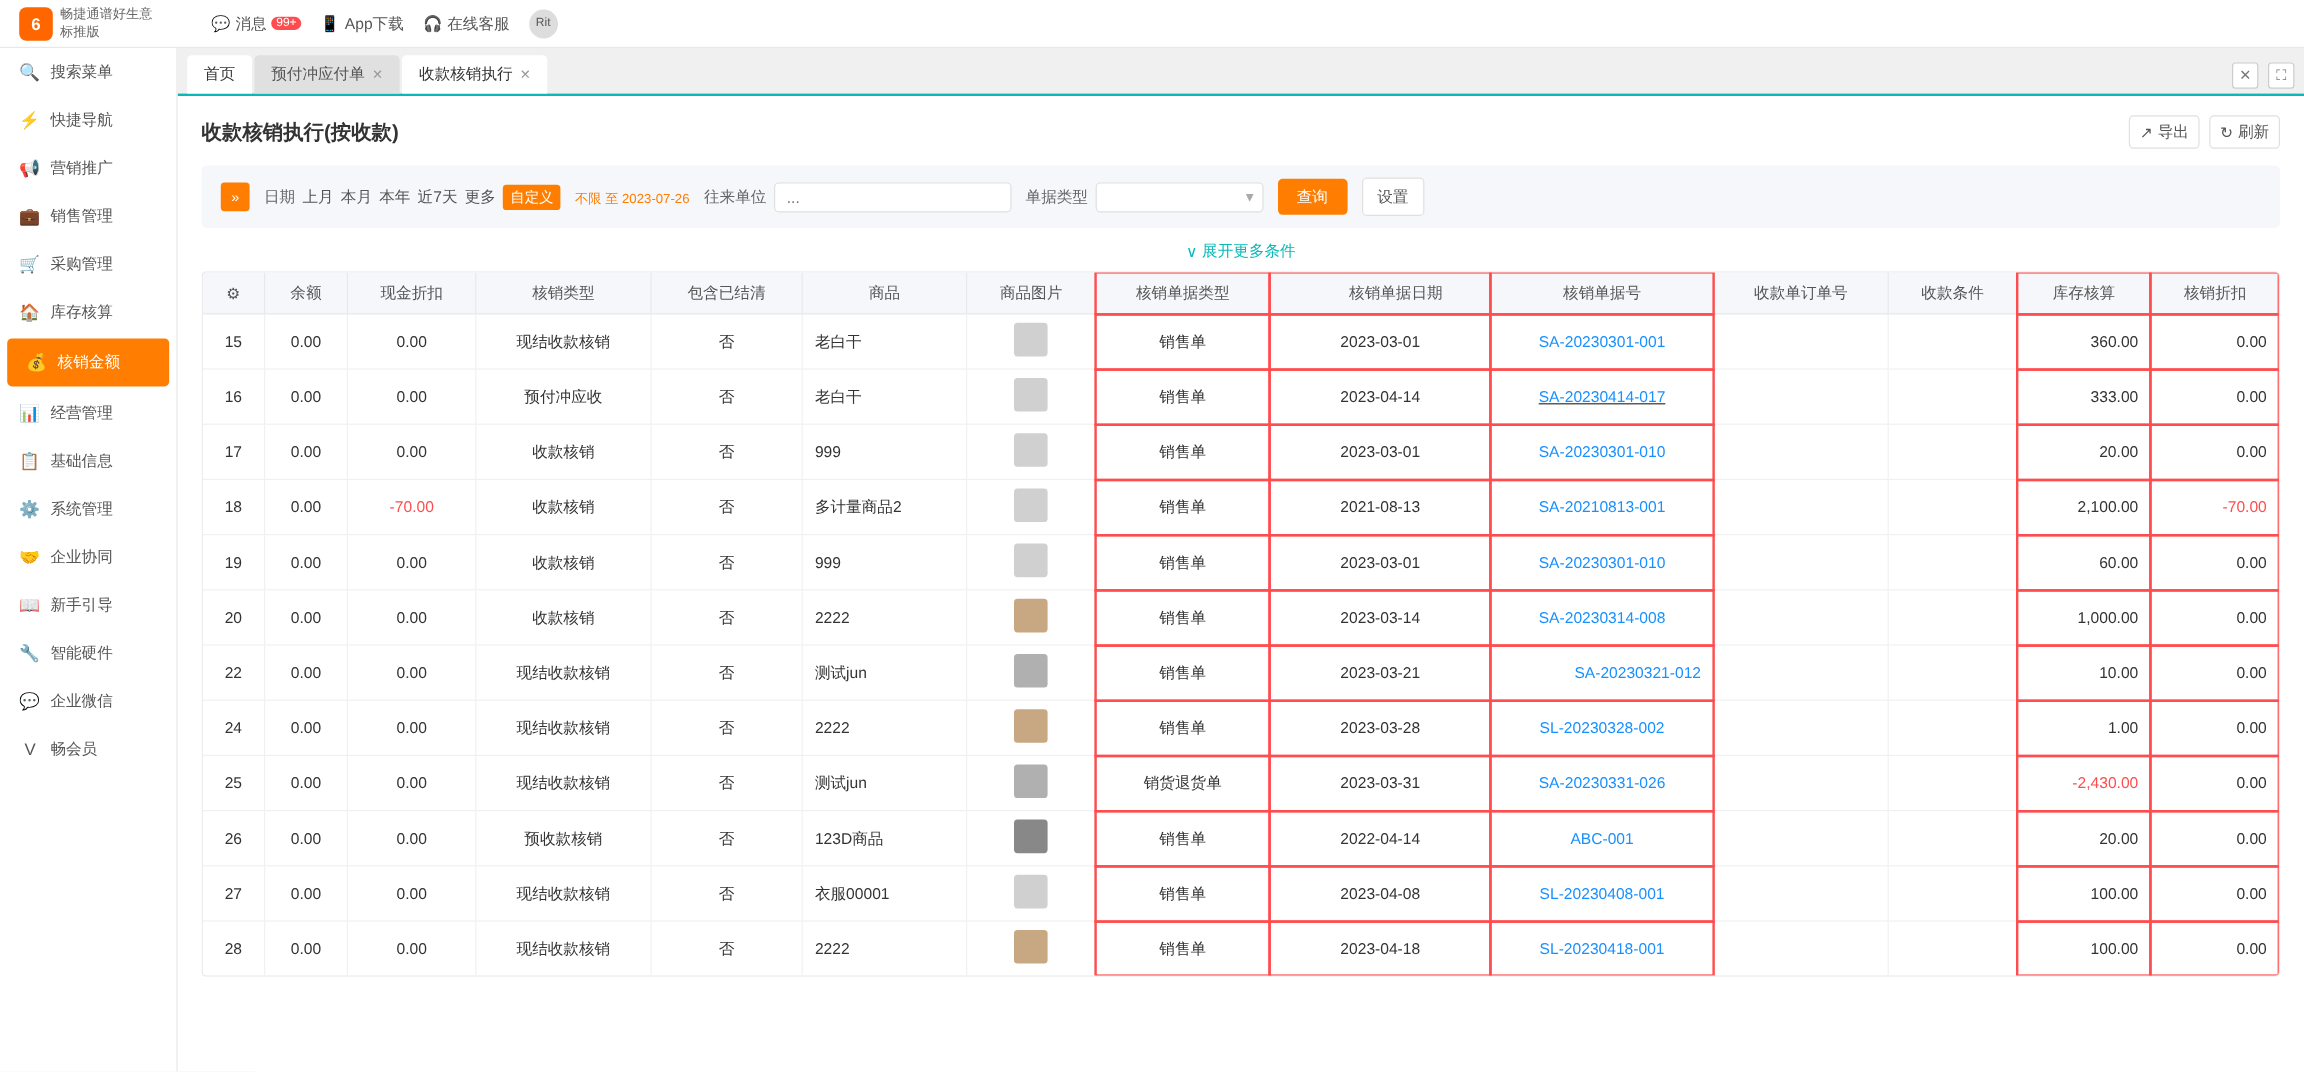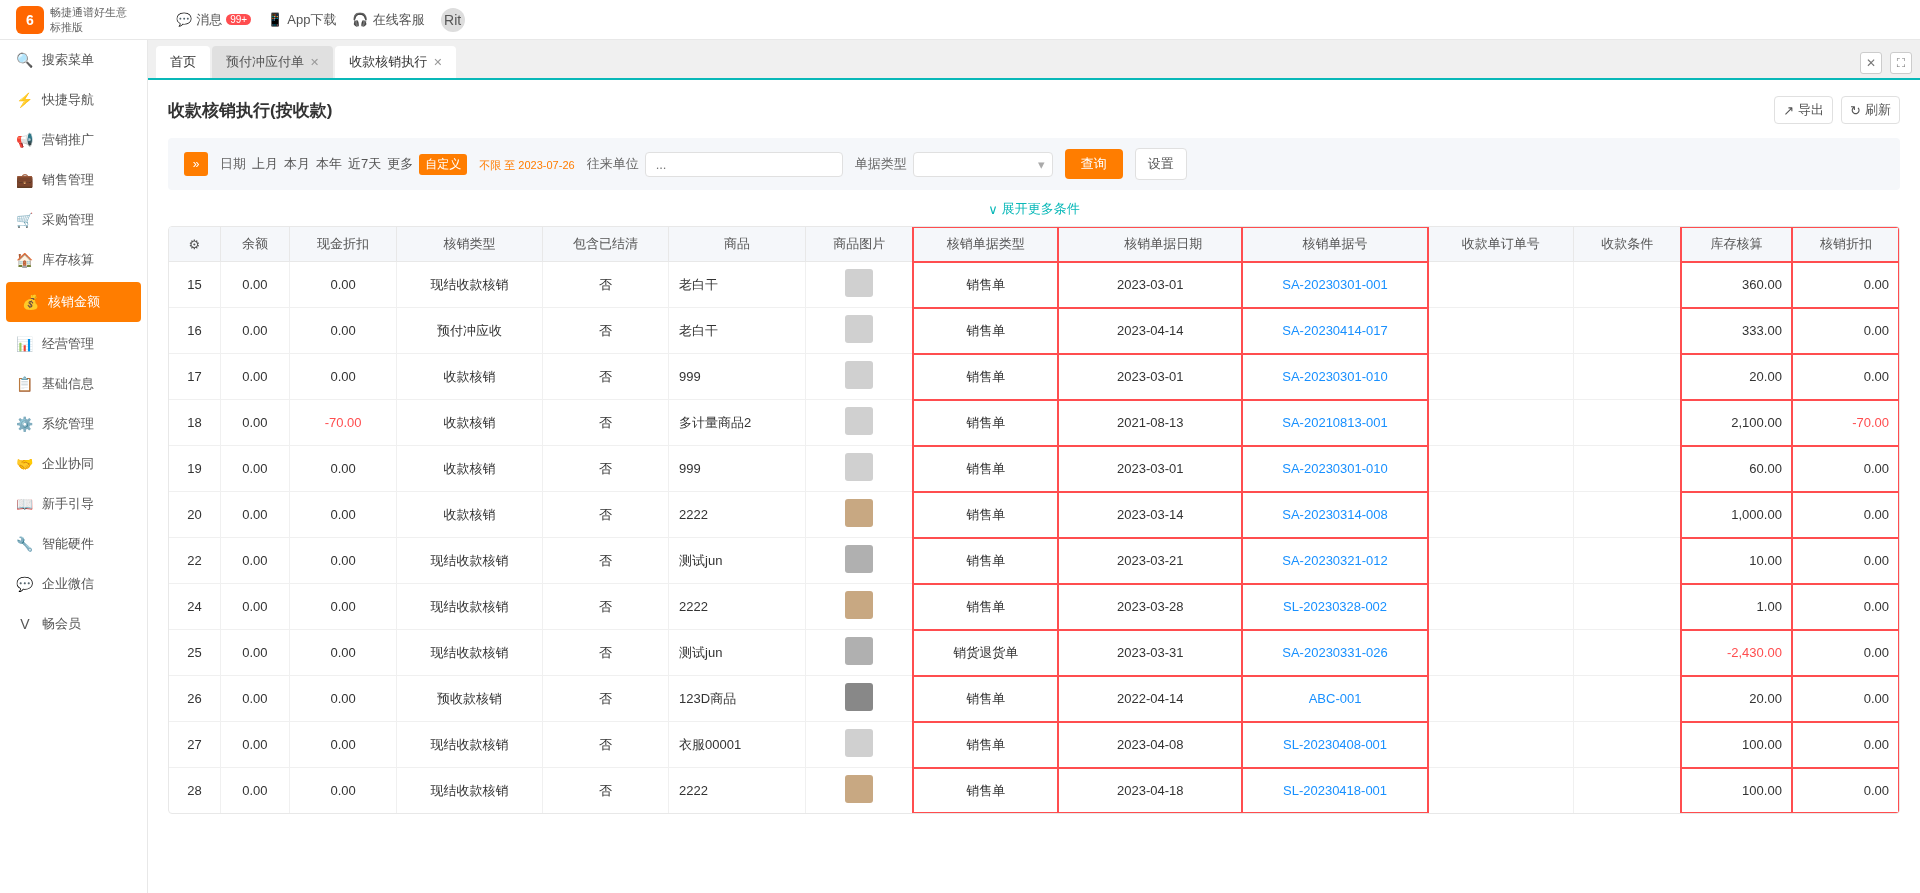--- a/index.html
+++ b/index.html
@@ -11,21 +11,21 @@
     .top-bar-logo .logo-icon { width: 28px; height: 28px; background: #f60; border-radius: 6px; display: flex; align-items: center; justify-content: center; color: #fff; font-size: 14px; font-weight: bold; }
     .top-bar-logo .logo-text { font-size: 11px; color: #666; line-height: 1.3; }
     .top-bar-center { flex: 1; display: flex; align-items: center; gap: 8px; }
     .top-bar-input-wrap { border: 1px solid #e0e0e0; border-radius: 4px; padding: 2px 8px; background: #fafafa; min-width: 160px; color: #aaa; font-size: 12px; }
     .top-bar-chevron { color: #999; font-size: 10px; }
     .top-bar-gear { width: 26px; height: 26px; border-radius: 50%; background: #f5f5f5; border: 1px solid #e0e0e0; display: flex; align-items: center; justify-content: center; cursor: pointer; color: #888; font-size: 13px; }
     .top-bar-btn { background: #ff7d00; color: #fff; border: none; border-radius: 4px; padding: 5px 14px; font-size: 13px; cursor: pointer; }
     .top-bar-right { display: flex; align-items: center; gap: 16px; color: #555; font-size: 13px; }
     .top-bar-right-item { display: flex; align-items: center; gap: 4px; cursor: pointer; }
     .badge { background: #ff4d4f; color: #fff; border-radius: 10px; font-size: 10px; padding: 0 4px; min-width: 16px; text-align: center; }
-    .top-bar-user { background: #ddd; border-radius: 50%; width: 24px; height: 24px; display: flex; align-items: center; justify-content: center; font-size: 14px; }
+    .top-bar-user { background: #ddd; border-radius: 50%; width: 24px; height: 24px; display: flex; align-items: center; justify-content: center; font-size: 10px; }
 
     
     .main-wrap { display: flex; height: 853px; }
 
     
     .sidebar { width: 148px; background: #fff; border-right: 1px solid #e8e8e8; flex-shrink: 0; display: flex; flex-direction: column; }
     .sidebar-item { display: flex; align-items: center; gap: 8px; padding: 11px 16px; cursor: pointer; color: #555; font-size: 13px; border-radius: 0; }
     .sidebar-item.active { background: #ff7d00; color: #fff; border-radius: 4px; margin: 2px 6px; }
     .sidebar-item .icon { width: 18px; height: 18px; flex-shrink: 0; display: flex; align-items: center; justify-content: center; font-size: 14px; }
 
@@ -308,21 +308,21 @@
                   <tr>
       <td>16</td>
       <td>0.00</td>
       <td class="">0.00</td>
       <td>预付冲应收</td>
       <td>否</td>
       <td style="text-align:left;">老白干</td>
       <td><div class="img-thumb" style="background:#d0d0d0;"></div></td>
       <td style="outline:2px solid #ff4d4f; outline-offset:-1px;">销售单</td>
       <td style="outline:2px solid #ff4d4f; outline-offset:-1px;">2023-04-14</td>
-      <td style="outline:2px solid #ff4d4f; outline-offset:-1px;"><a class="link-text">SA-20230414-017</a></td>
+      <td style="outline:2px solid #ff4d4f; outline-offset:-1px;text-decoration:underline;"><a class="link-text">SA-20230414-017</a></td>
       <td></td>
       <td></td>
       <td class="" style="outline:2px solid #ff4d4f; outline-offset:-1px; text-align:right;">333.00</td>
       <td class="" style="outline:2px solid #ff4d4f; outline-offset:-1px; text-align:right;">0.00</td>
     </tr>
                   <tr>
       <td>17</td>
       <td>0.00</td>
       <td class="">0.00</td>
       <td>收款核销</td>
@@ -388,21 +388,21 @@
                   <tr>
       <td>22</td>
       <td>0.00</td>
       <td class="">0.00</td>
       <td>现结收款核销</td>
       <td>否</td>
       <td style="text-align:left;">测试jun</td>
       <td><div class="img-thumb" style="background:#b0b0b0;"></div></td>
       <td style="outline:2px solid #ff4d4f; outline-offset:-1px;">销售单</td>
       <td style="outline:2px solid #ff4d4f; outline-offset:-1px;">2023-03-21</td>
-      <td style="outline:2px solid #ff4d4f; outline-offset:-1px;"><a class="link-text">SA-20230321-012</a></td>
+      <td style="outline:2px solid #ff4d4f; outline-offset:-1px;text-align:right;"><a class="link-text">SA-20230321-012</a></td>
       <td></td>
       <td></td>
       <td class="" style="outline:2px solid #ff4d4f; outline-offset:-1px; text-align:right;">10.00</td>
       <td class="" style="outline:2px solid #ff4d4f; outline-offset:-1px; text-align:right;">0.00</td>
     </tr>
                   <tr>
       <td>24</td>
       <td>0.00</td>
       <td class="">0.00</td>
       <td>现结收款核销</td>

